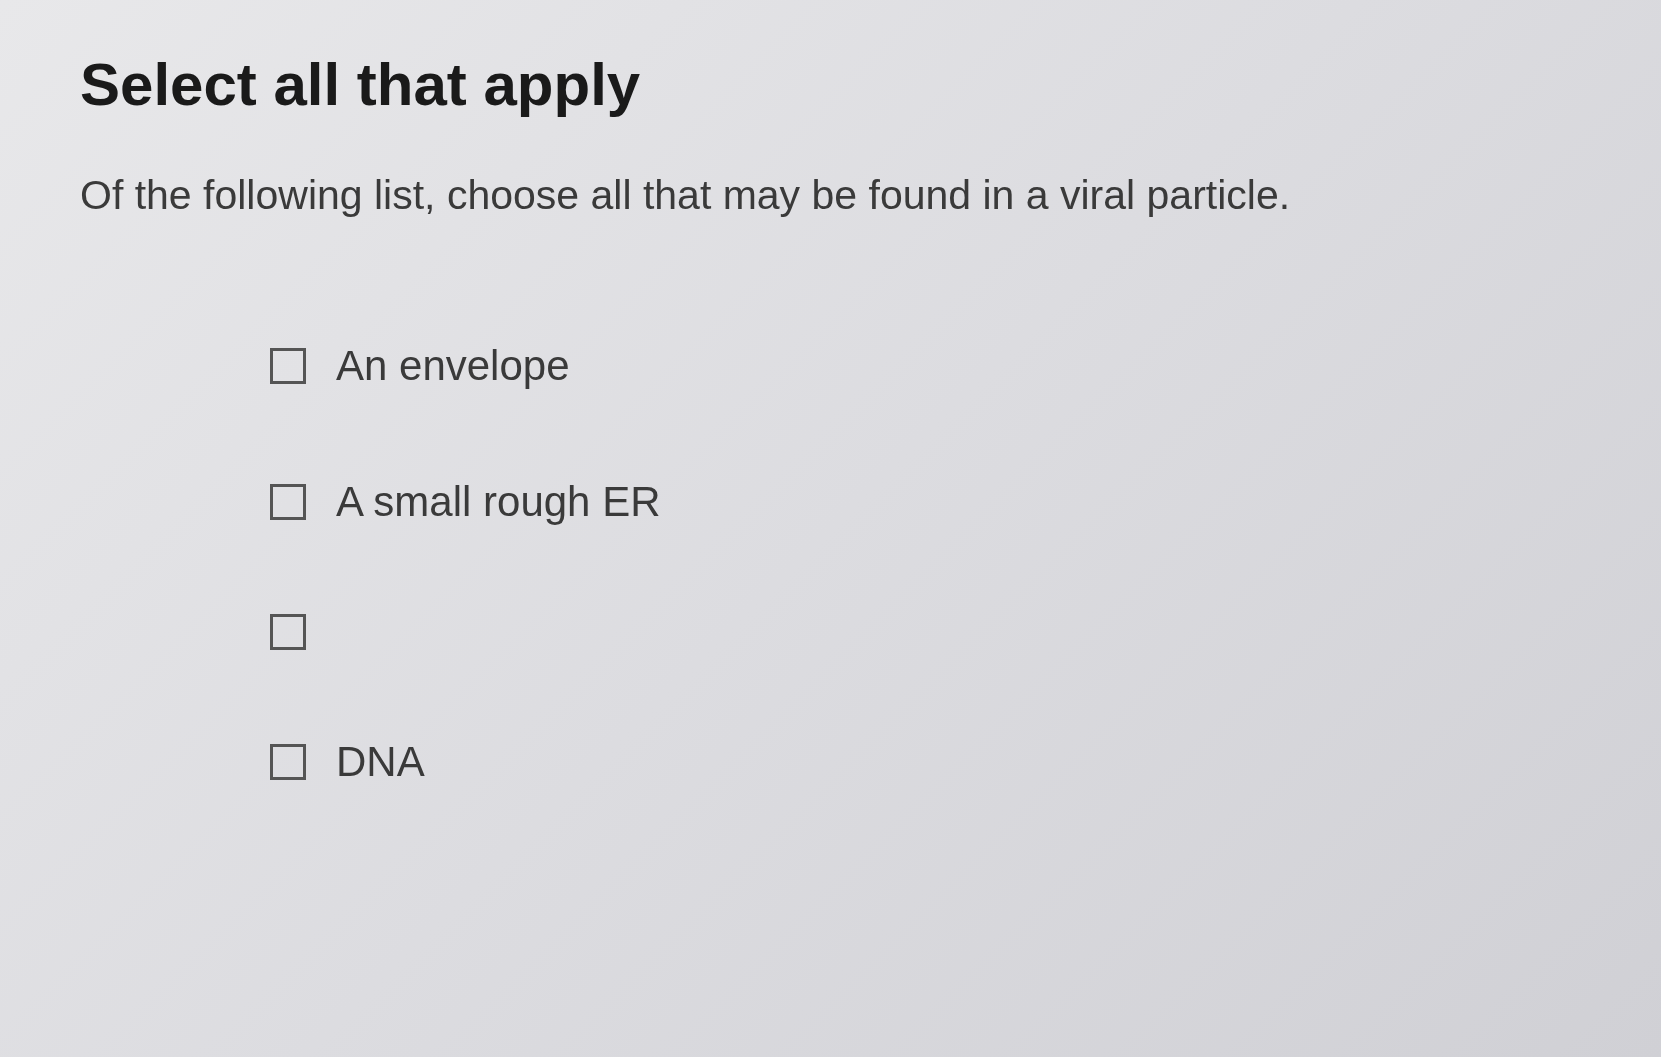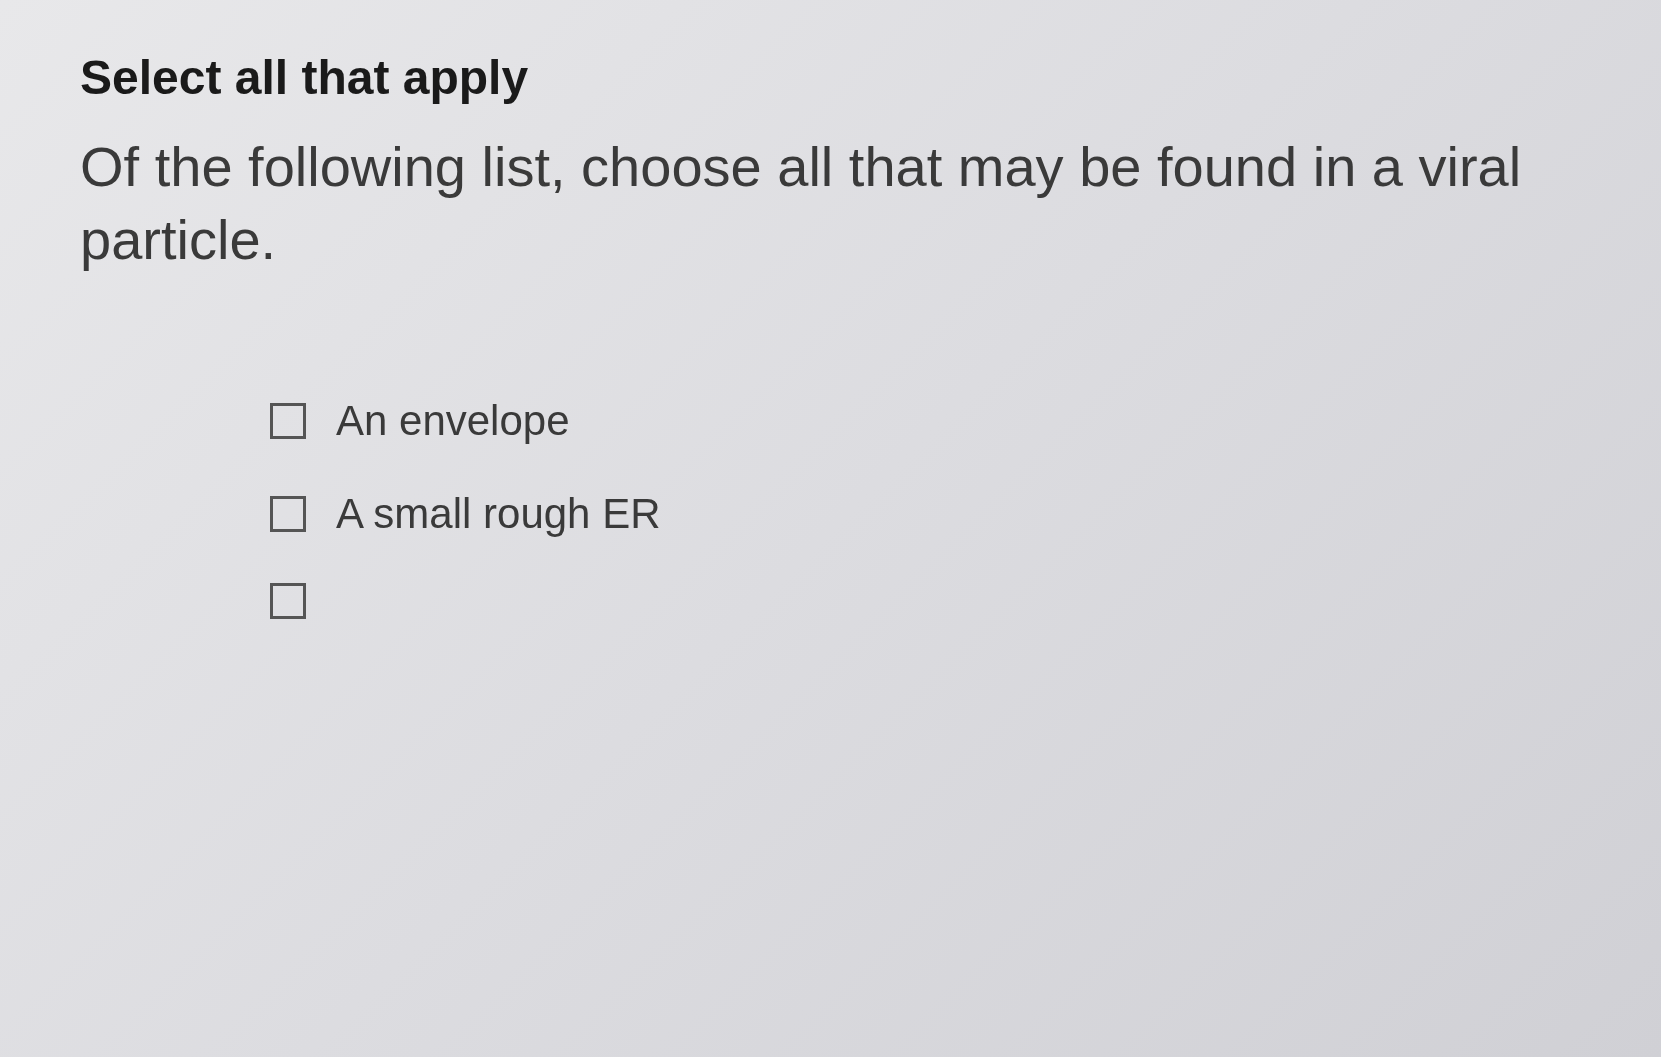--- a/index.html
+++ b/index.html
@@ -9,37 +9,37 @@
     }
     body {
       width: 1661px;
       height: 1057px;
       background: linear-gradient(135deg, #e8e8ea 0%, #dcdce0 50%, #d0d0d5 100%);
       font-family: -apple-system, BlinkMacSystemFont, "Segoe UI", Helvetica, Arial, sans-serif;
       padding: 50px 80px;
       color: #2a2a2a;
     }
     .heading {
-      font-size: 48px;
+      font-size: 60px;
       font-weight: 700;
-      margin-bottom: 26px;
+      margin-bottom: 50px;
       color: #1a1a1a;
     }
     .question-text {
-      font-size: 56px;
+      font-size: 41px;
       font-weight: 400;
       color: #3a3a3a;
       margin-bottom: 120px;
       line-height: 1.3;
     }
     .options {
       margin-left: 190px;
       display: flex;
       flex-direction: column;
-      gap: 45px;
+      gap: 88px;
       margin-top: 16px;
     }
     .option-row {
       display: flex;
       align-items: center;
       gap: 30px;
     }
     .checkbox {
       width: 36px;
       height: 36px;
@@ -67,13 +67,17 @@
     <div class="checkbox"></div>
     <span class="option-label">An envelope</span>
   </div>
   <div class="option-row">
     <div class="checkbox"></div>
     <span class="option-label">A small rough ER</span>
   </div>
   <div class="option-row">
     <div class="checkbox"></div>
   </div>
+  <div class="option-row">
+    <div class="checkbox"></div>
+    <span class="option-label">DNA</span>
+  </div>
 </div>
 
 </body></html>

